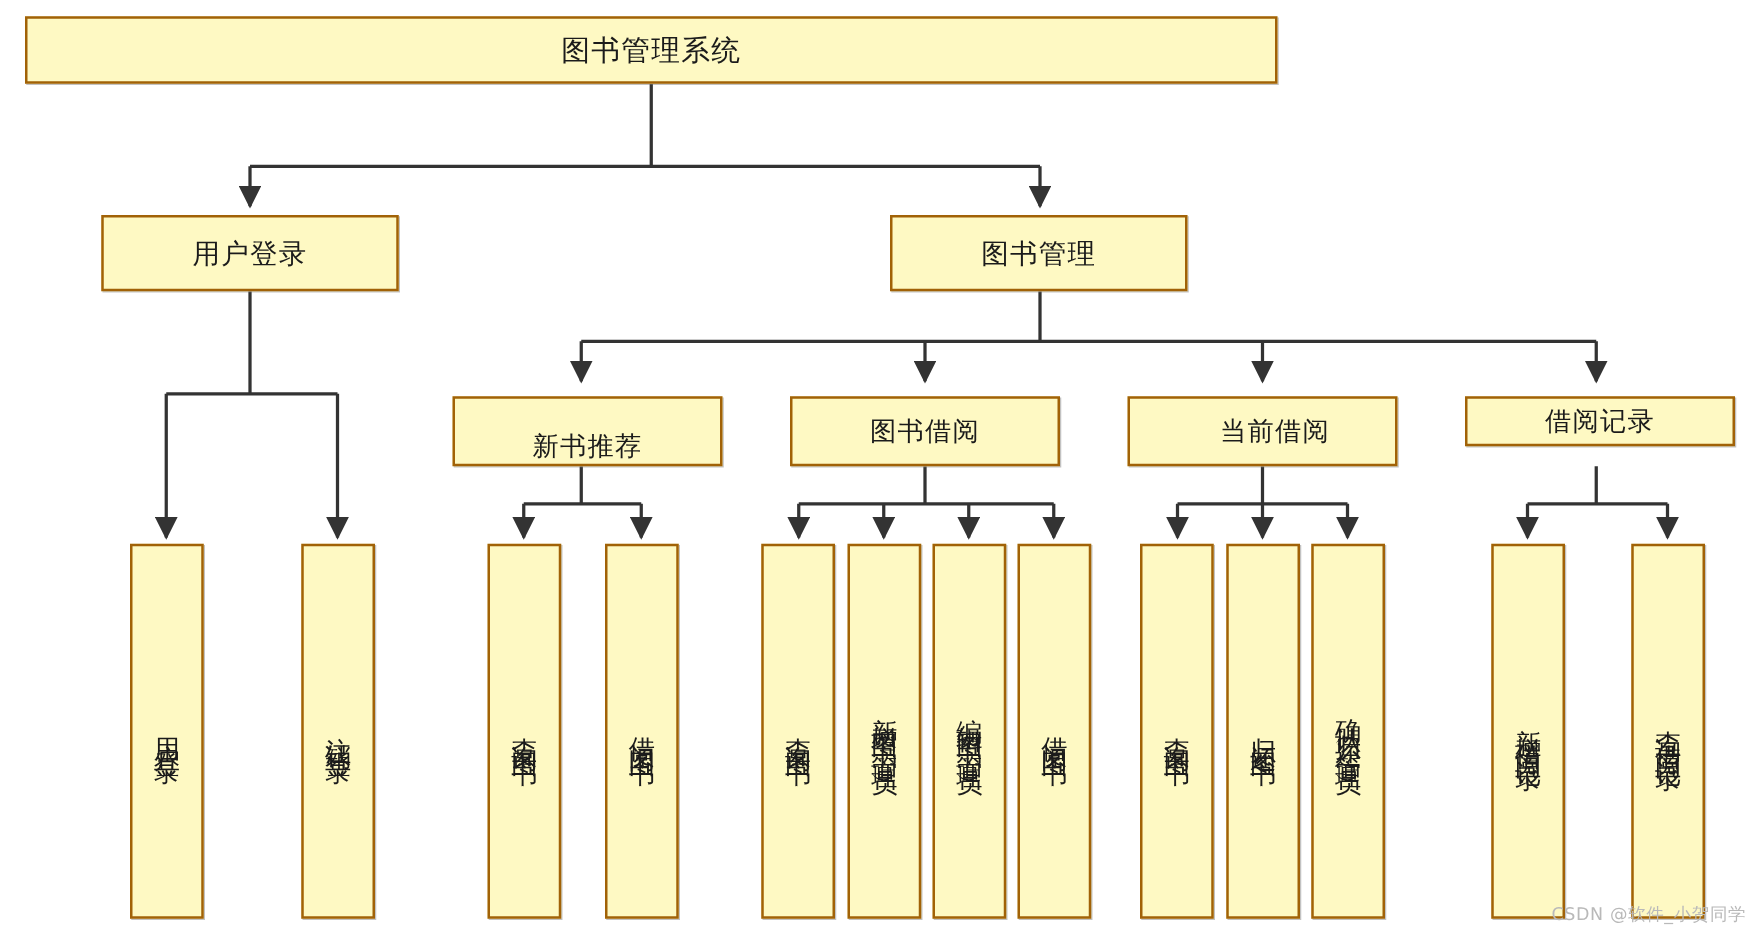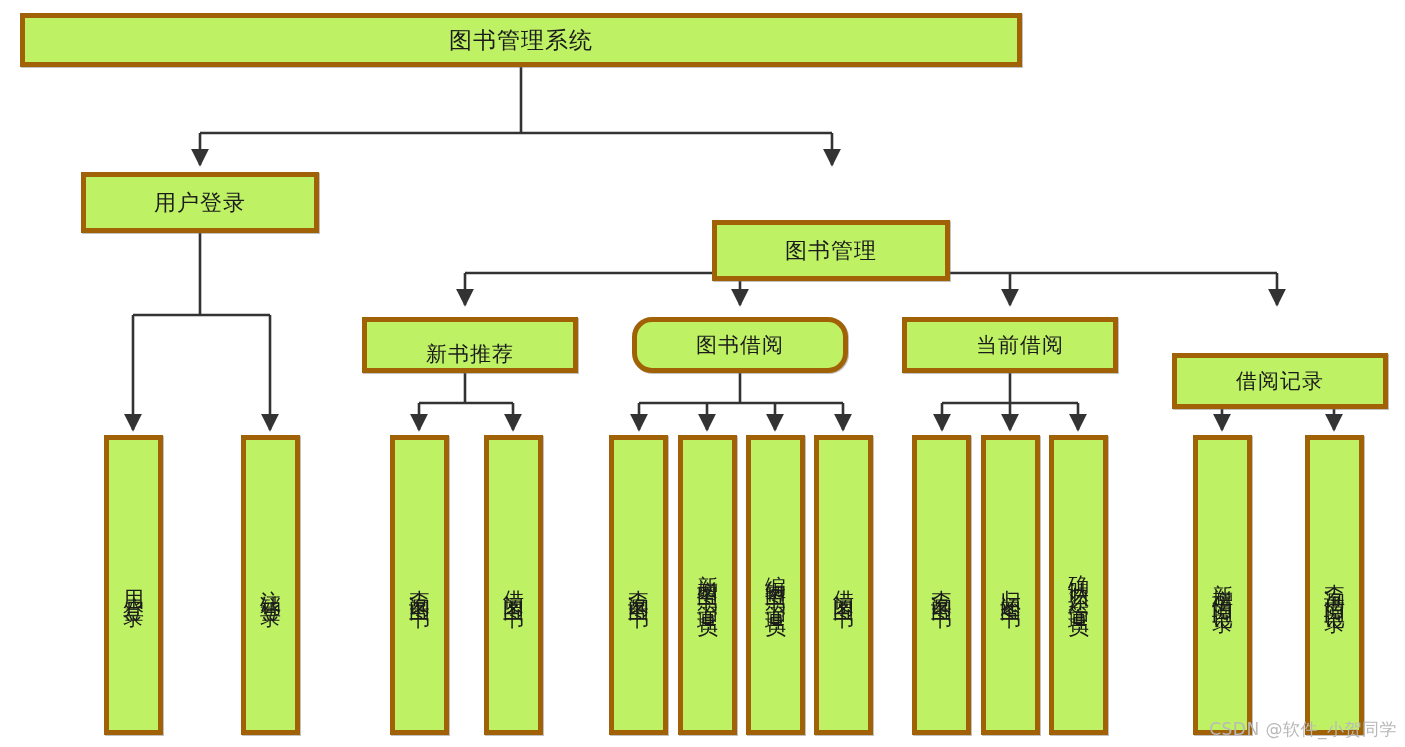--- a/index.html
+++ b/index.html
@@ -22,22 +22,22 @@
   #edge-layer {
     position: absolute;
     left: 0;
     top: 0;
     width: 1405px;
     height: 747px;
     pointer-events: none;
   }
   .node {
     position: absolute;
-    border: 5px solid #a16207;
-    background: #bef264;
+    border: 2px solid #a16207;
+    background: #fef9c3;
     display: flex;
     align-items: center;
     justify-content: center;
     color: #1b1b1b;
     box-shadow: 1px 1px 0 rgba(120,120,120,0.45);
   }
   .node-root {
     font-size: 23px;
     letter-spacing: 1px;
   }
@@ -62,21 +62,21 @@
   }
   .node-leaf .leaf-text {
     writing-mode: vertical-rl;
     text-orientation: upright;
     display: block;
   }
   #watermark {
     position: absolute;
     right: 8px;
     bottom: 6px;
-    font-size: 17px;
+    font-size: 14px;
     color: #b9b9b9;
     letter-spacing: 0.5px;
     user-select: none;
     text-align: right;
   }
 </style>
 </head>
 <body>
 
 <div id="diagram-root">
@@ -131,34 +131,34 @@
     </g>
   </svg>
 
   <div class="node node-root" style="left:20px; top:13px; width:1002px; height:54px;">
     <span>图书管理系统</span>
   </div>
 
   <div class="node node-l1" style="left:81px; top:172px; width:238px; height:61px;">
     <span>用户登录</span>
   </div>
-  <div class="node node-l1" style="left:712px; top:172px; width:238px; height:61px;margin-top:48px;">
+  <div class="node node-l1" style="left:712px; top:172px; width:238px; height:61px;">
     <span>图书管理</span>
   </div>
 
   <div class="node node-l2" style="left:362px; top:317px; width:216px; height:56px;align-items:flex-end;">
     <span>新书推荐</span>
   </div>
-  <div class="node node-l2" style="left:632px; top:317px; width:216px; height:56px;border-radius:20px;">
+  <div class="node node-l2" style="left:632px; top:317px; width:216px; height:56px;">
     <span>图书借阅</span>
   </div>
   <div class="node node-l2" style="left:902px; top:317px; width:216px; height:56px;padding-left:20px;">
     <span>当前借阅</span>
   </div>
-  <div class="node node-l2" style="left:1172px; top:317px; width:216px; height:56px;margin-top:36px;">
+  <div class="node node-l2" style="left:1172px; top:317px; width:216px; height:40px;">
     <span>借阅记录</span>
   </div>
 
   <div class="node node-leaf" style="left:104px; top:435px; width:59px; height:300px;">
     <span class="leaf-text">用户登录</span>
   </div>
   <div class="node node-leaf" style="left:241px; top:435px; width:59px; height:300px;">
     <span class="leaf-text">注销登录</span>
   </div>
 

